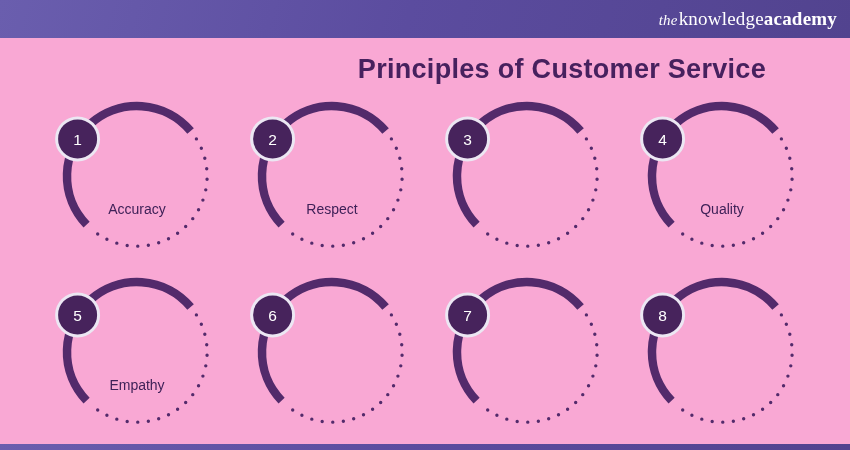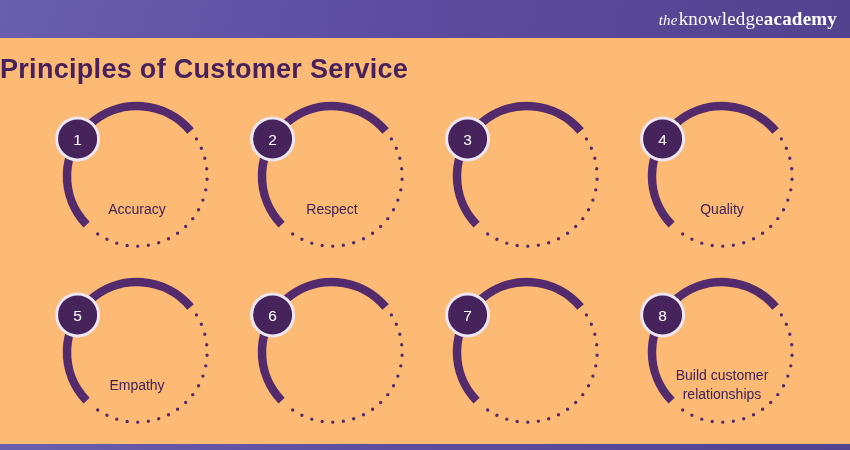--- a/index.html
+++ b/index.html
@@ -1,21 +1,21 @@
 <!DOCTYPE html>
 <html><head>
 <meta charset="utf-8">
 <style>
   html,body{margin:0;padding:0;}
   body{
     width:850px;height:450px;overflow:hidden;position:relative;
     background:#ffffff;
     font-family:"Liberation Sans", sans-serif;
   }
-  .canvas{position:absolute;inset:0;width:850px;height:450px;background:#fdba74;}
+  .canvas{position:absolute;inset:0;width:850px;height:450px;background:#f9a8d4;}
 
   
   .header{
     position:absolute;left:0;top:0;width:850px;height:38px;
     background:linear-gradient(105deg,#6a5eae 0%,#5b4c9f 48%,#52438f 100%);
   }
   .logo{
     position:absolute;right:13px;top:50%;transform:translateY(-50%);
     color:#ffffff;font-family:"Liberation Serif", serif;font-size:19px;
     white-space:nowrap;letter-spacing:.2px;
@@ -25,21 +25,21 @@
   .logo .academy{font-weight:700;}
 
   
   .footer{
     position:absolute;left:0;bottom:0;width:850px;height:6px;
     background:linear-gradient(105deg,#6a5eae 0%,#5b4c9f 48%,#52438f 100%);
   }
 
   
   .title{
-    position:absolute;left:0;top:54px;width:766px;text-align:left;
+    position:absolute;left:0;top:54px;width:766px;text-align:right;
     font-size:27px;font-weight:700;color:#47215e;letter-spacing:.3px;
   }
 
   
   .item{position:absolute;width:170px;height:170px;}
   .item svg{position:absolute;inset:0;width:170px;height:170px;}
   .arc{fill:none;stroke:#532a6b;stroke-width:8.5;stroke-linecap:butt;}
   .dots{fill:none;stroke:#532a6b;stroke-width:3.4;stroke-linecap:round;stroke-dasharray:0 10.6;}
   .badge{fill:#47235c;stroke:#ece7f3;stroke-width:3;}
   .num{fill:#ffffff;font-family:"Liberation Sans", sans-serif;font-size:15.5px;font-weight:400;text-anchor:middle;}
@@ -132,17 +132,16 @@
     </svg>
   </div>
 
   <div class="item r2 c4">
     <svg viewBox="0 0 170 170">
       <path class="dots" d="M 144.4 47.9 A 70 70 0 0 1 41.9 140.2"></path>
       <path class="arc" d="M 34.6 133.6 A 70 70 0 1 1 138.6 40"></path>
       <circle class="badge" cx="25.6" cy="47.9" r="21"></circle>
       <text class="num" x="25.6" y="53.5">8</text>
     </svg>
-    <div class="label">Build customer relationships</div>
   </div>
 
   <div class="footer"></div>
 </div>
 
 </body></html>

